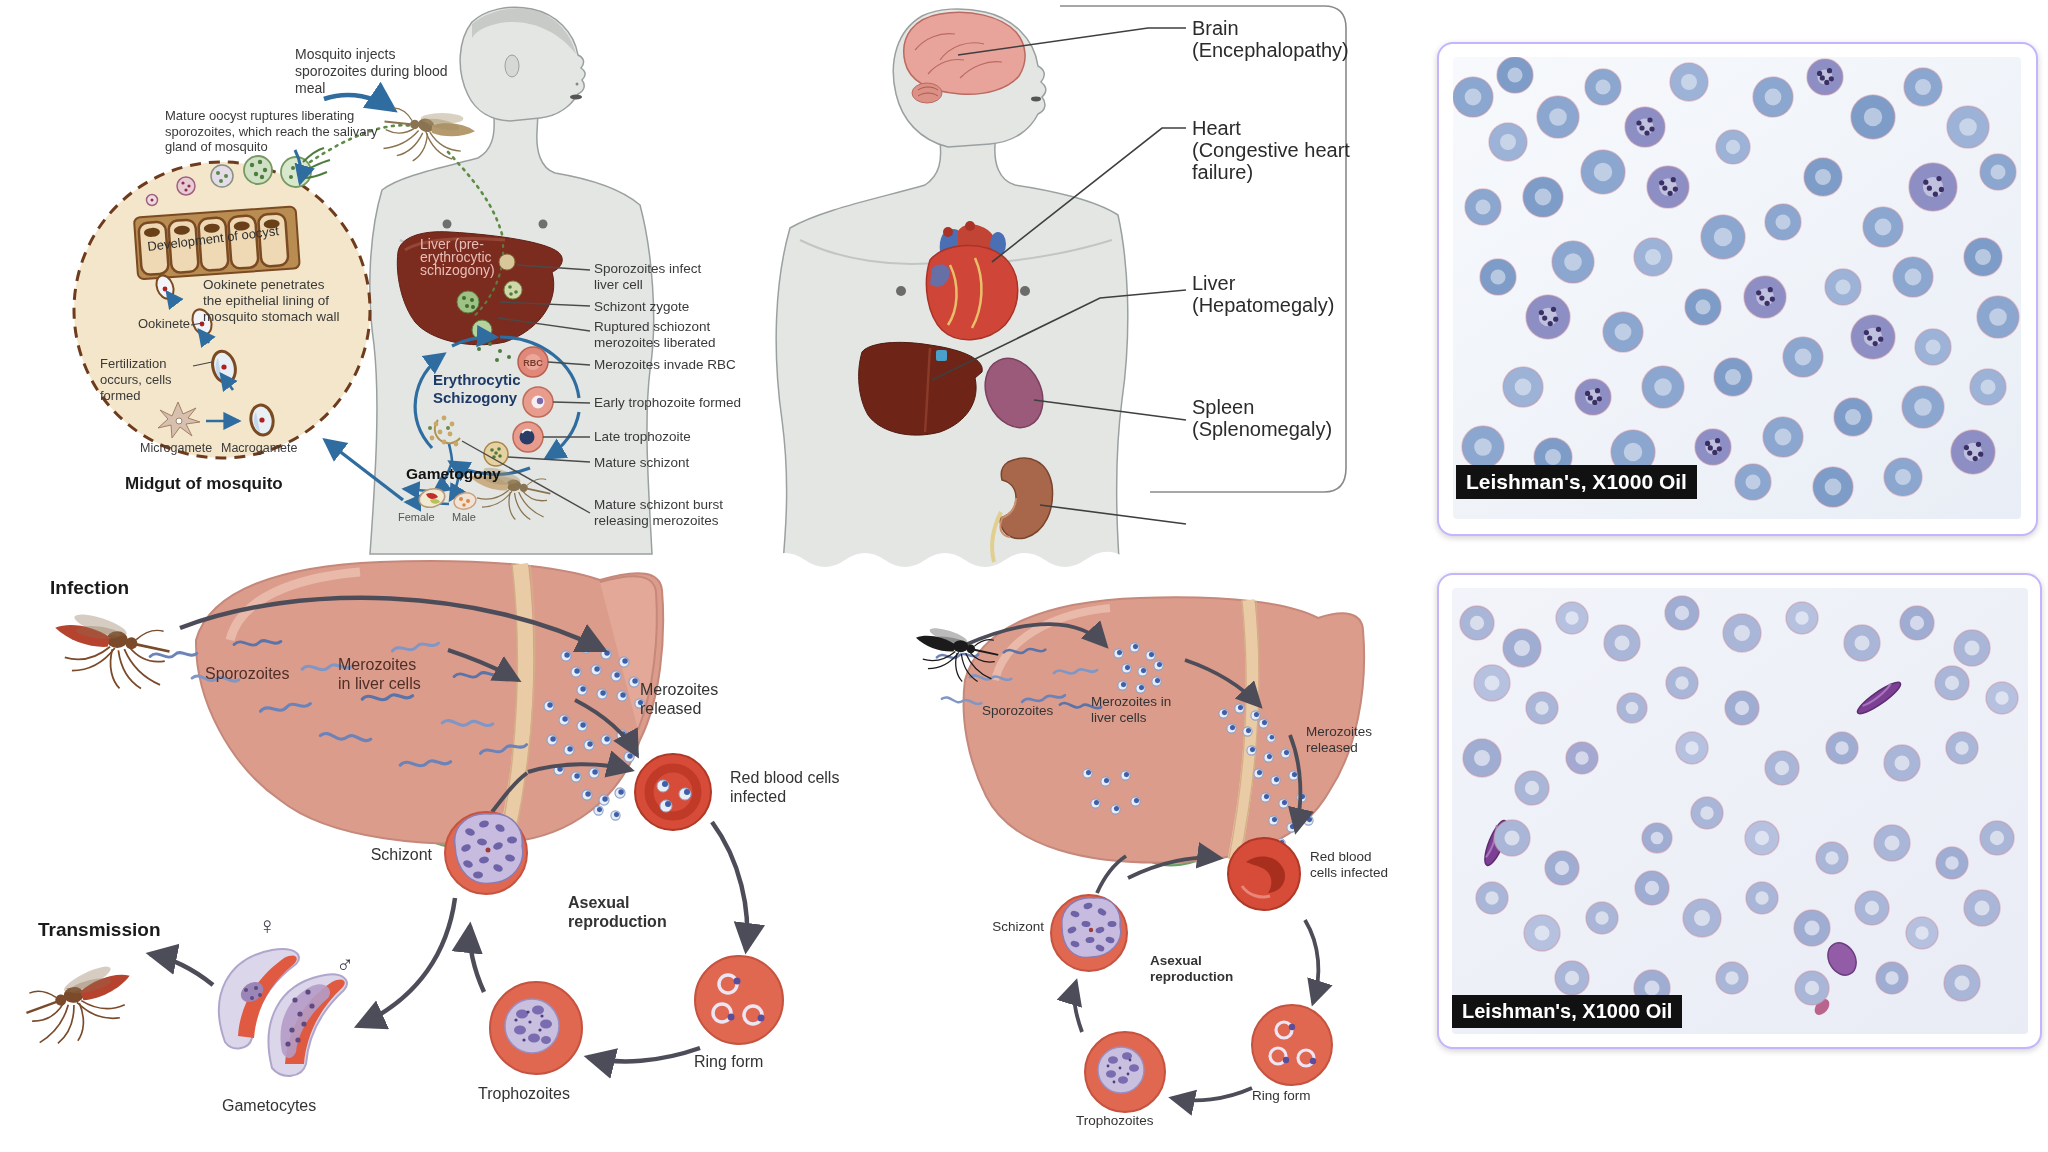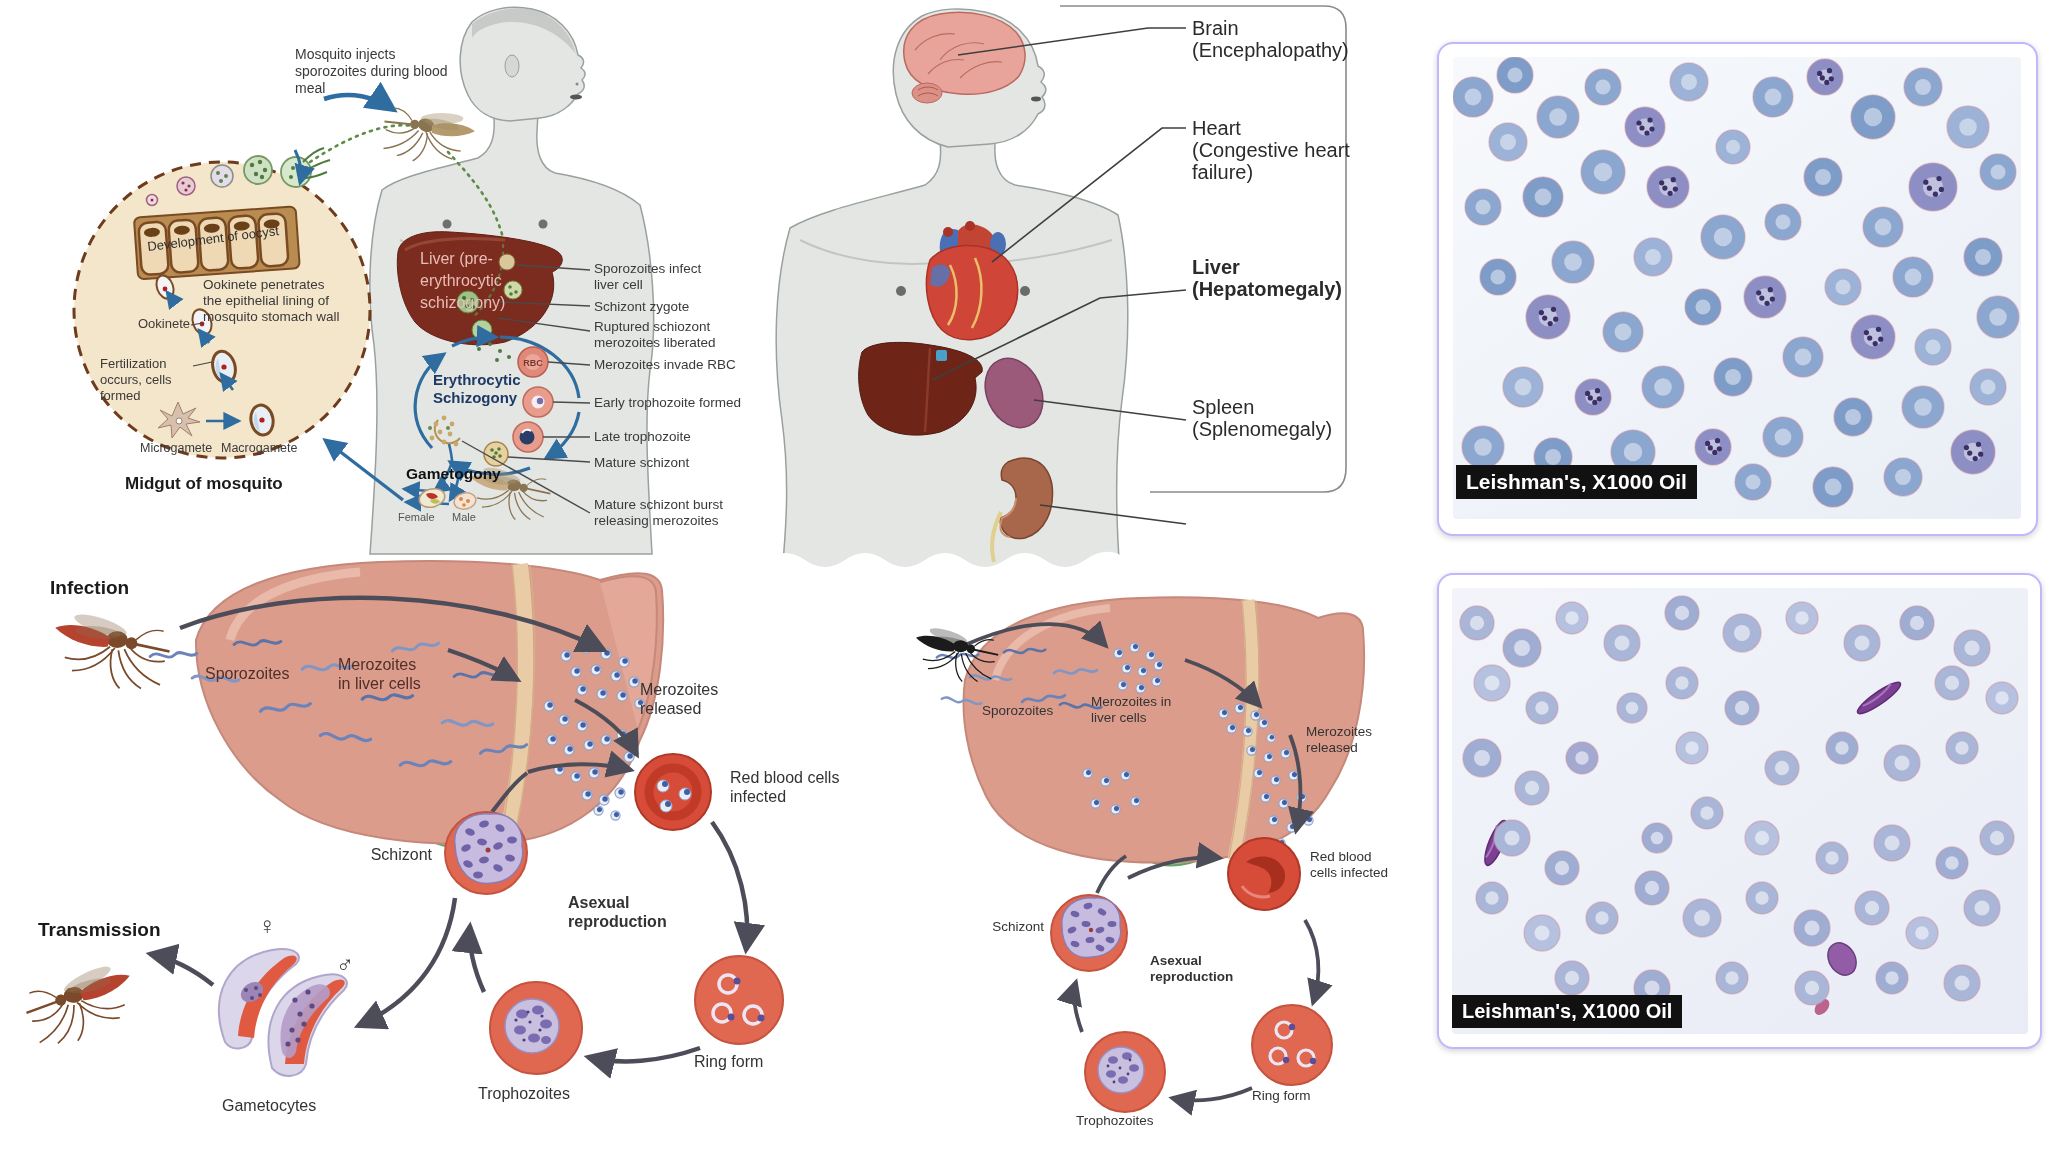--- a/index.html
+++ b/index.html
@@ -261,28 +261,29 @@
   </g>
 
   <path d="M324,99 C350,90 375,97 394,110" stroke="#2f6da0" stroke-width="4.5" fill="none" marker-end="url(#mBlue)"></path>
   <path d="M295,150 C301,162 303,172 300,183" stroke="#2f6da0" stroke-width="3" fill="none" marker-end="url(#mBlue)"></path>
 
   <use href="#mosq" x="0" y="0" width="112" height="78" transform="translate(382,92) rotate(18 56 39)" style="--body:#8a7350;--abd:#b59a6d;--wing:rgba(160,140,100,.4)"></use>
   <use href="#mosq" x="0" y="0" width="100" height="70" transform="translate(452,452) scale(-1,1) translate(-100,0)" style="--body:#8a7350;--abd:#c9ae86;--wing:rgba(160,140,100,.4)"></use>
 </svg>
 
 <div class="lbl ctr" style="left:295px;top:46px;width:160px;font-size:14px;line-height:17px;">Mosquito injects sporozoites during blood meal</div>
+<div class="lbl ctr" style="left:165px;top:108px;width:215px;font-size:13px;line-height:15.5px;">Mature oocyst ruptures liberating sporozoites, which reach the salivary gland of mosquito</div>
 <div class="lbl" style="left:147px;top:230px;width:150px;font-size:13px;color:#2f2f2f;transform:rotate(-7deg);">Development of oocyst</div>
 <div class="lbl ctr" style="left:203px;top:277px;width:142px;">Ookinete penetrates the epithelial lining of mosquito stomach wall</div>
 <div class="lbl rgt" style="left:118px;top:316px;width:72px;font-size:13px;">Ookinete</div>
 <div class="lbl ctr" style="left:100px;top:356px;width:95px;font-size:13px;">Fertilization occurs, cells formed</div>
 <div class="lbl ctr" style="left:140px;top:440px;width:82px;font-size:12.5px;">Microgamete</div>
 <div class="lbl ctr" style="left:221px;top:440px;width:88px;font-size:12.5px;">Macrogamete</div>
 <div class="lbl ctr bold" style="left:125px;top:476px;width:195px;font-size:17px;color:#1a1a1a;">Midgut of mosquito</div>
-<div class="lbl ctr" style="left:420px;top:248px;width:100px;font-size:16px;line-height:22px;color:#e8bdb8;">Liver (pre-erythrocytic schizogony)</div>
+<div class="lbl ctr" style="left:420px;top:238px;width:100px;font-size:14px;line-height:13px;color:#e8bdb8;">Liver (pre-erythrocytic schizogony)</div>
 <div class="lbl ctr bold" style="left:433px;top:371px;width:112px;font-size:15px;line-height:17.5px;color:#1d3a66;">Erythrocytic Schizogony</div>
 <div class="lbl bold" style="left:406px;top:466px;width:100px;font-size:15.5px;color:#111;">Gametogony</div>
 <div class="lbl ctr" style="left:398px;top:509px;width:52px;font-size:11px;color:#555;">Female</div>
 <div class="lbl ctr" style="left:452px;top:509px;width:42px;font-size:11px;color:#555;">Male</div>
 <div class="lbl" style="left:594px;top:261px;width:125px;">Sporozoites infect liver cell</div>
 <div class="lbl" style="left:594px;top:299px;width:150px;">Schizont zygote</div>
 <div class="lbl" style="left:594px;top:319px;width:150px;">Ruptured schiozont merozoites liberated</div>
 <div class="lbl" style="left:594px;top:357px;width:165px;">Merozoites invade RBC</div>
 <div class="lbl" style="left:594px;top:395px;width:170px;">Early trophozoite formed</div>
 <div class="lbl" style="left:594px;top:429px;width:150px;">Late trophozoite</div>
@@ -339,21 +340,21 @@
 </svg>
 
 <div class="organ-label" style="top:17px;">
   <div>Brain</div>
   <div>(Encephalopathy)</div>
 </div>
 <div class="organ-label" style="top:117px;">
   <div>Heart</div>
   <div>(Congestive heart failure)</div>
 </div>
-<div class="organ-label" style="top:256px;font-weight:bold;">
+<div class="organ-label" style="top:272px;">
   <div>Liver</div>
   <div>(Hepatomegaly)</div>
 </div>
 <div class="organ-label" style="top:396px;">
   <div>Spleen</div>
   <div>(Splenomegaly)</div>
 </div>
 
 <svg class="layer" style="top:555px;" width="900" height="597" viewBox="0 555 900 597">
   <ellipse cx="468" cy="820" rx="48" ry="27" transform="rotate(-8 468 820)" fill="#8cc48c" stroke="#66a266" stroke-width="2"></ellipse>

